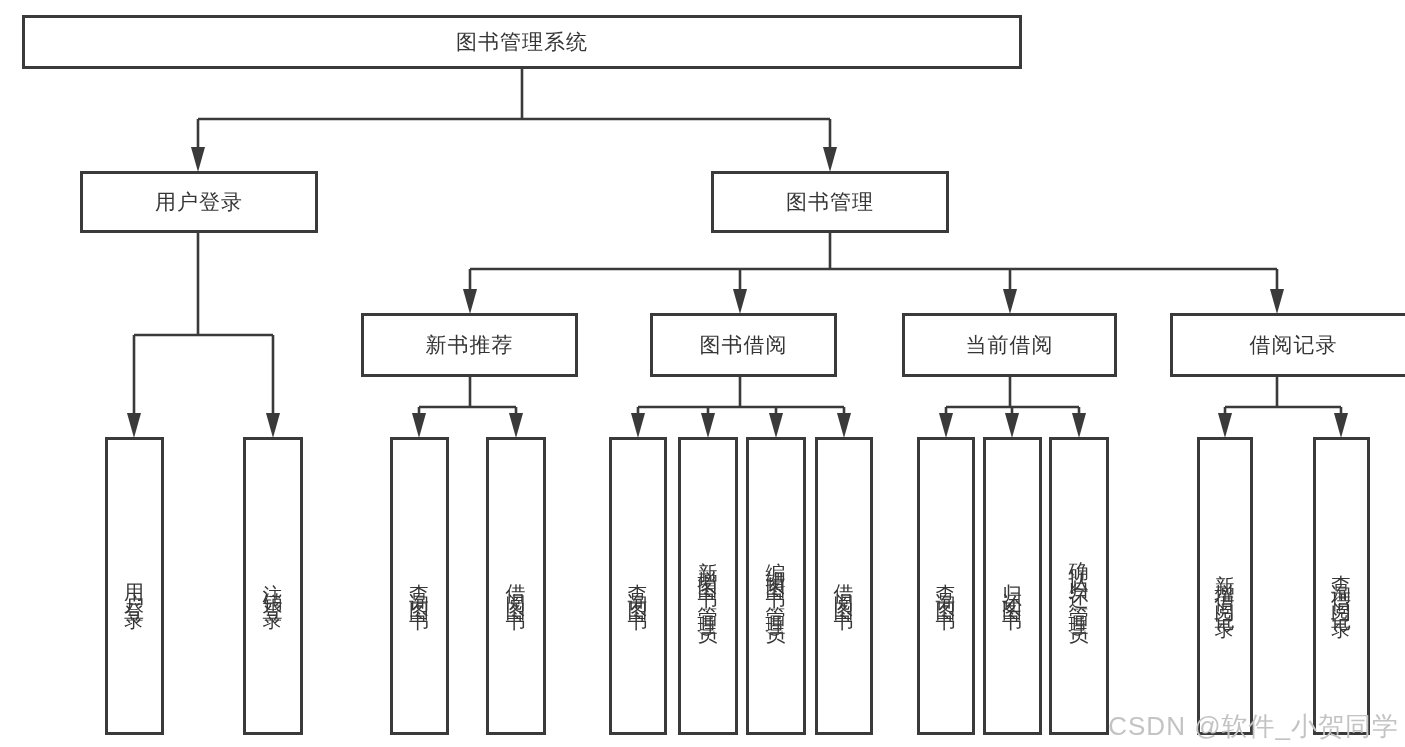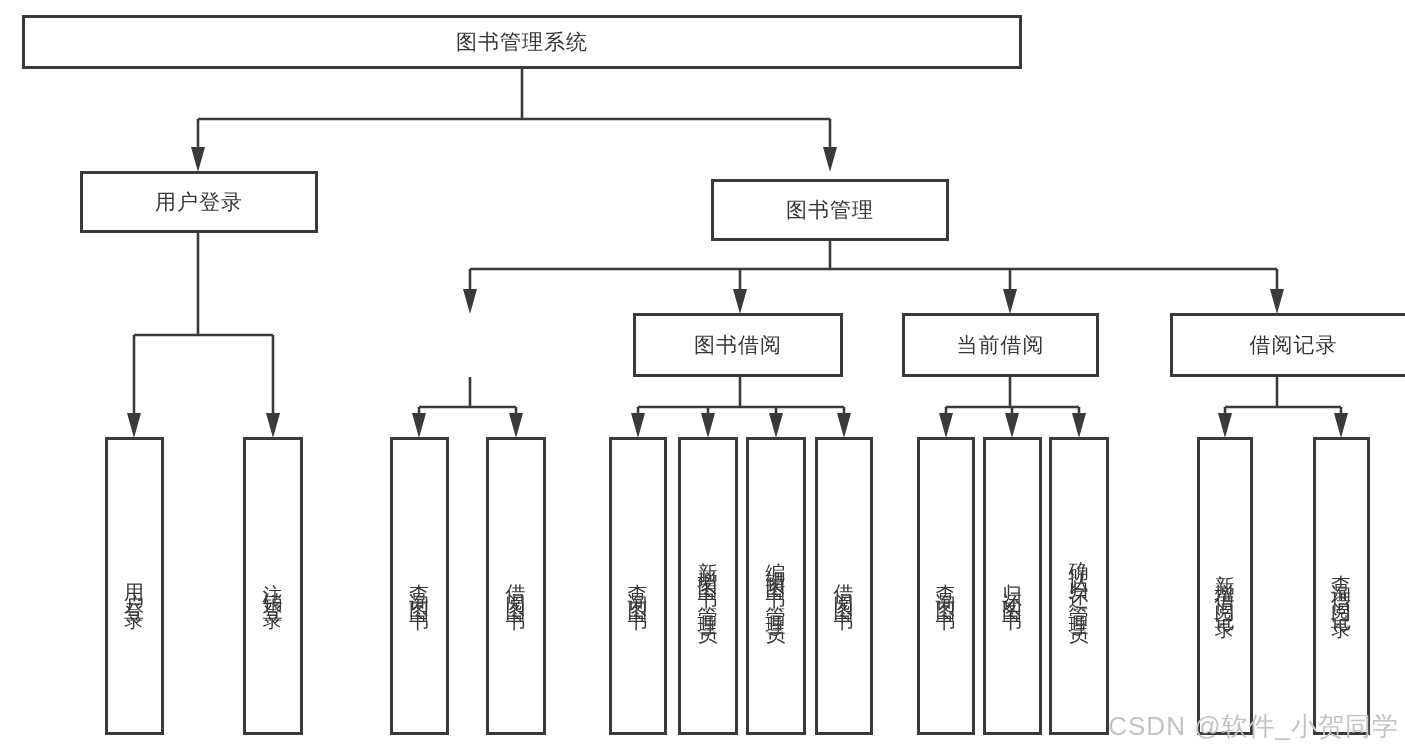--- a/index.html
+++ b/index.html
@@ -94,24 +94,25 @@
       <polygon points="1005,413 1019,413 1012,438"></polygon>
       <polygon points="1072,413 1086,413 1079,438"></polygon>
       <polygon points="1218,413 1232,413 1225,438"></polygon>
       <polygon points="1334,413 1348,413 1341,438"></polygon>
     </g>
   </svg>
 
   <div class="node h-node root-node">图书管理系统</div>
 
   <div class="node h-node l2-node" style="left:80px; width:238px;">用户登录</div>
-  <div class="node h-node l2-node" style="left:711px; width:238px;margin-top:8px;">图书管理</div>
+  <div class="node h-node l2-node" style="left:711px; width:238px;">图书管理</div>
 
-  <div class="node h-node l3-node" style="left:633px; width:210px;">图书借阅</div>
-  <div class="node h-node l3-node" style="left:902px; width:197px;">当前借阅</div>
+  <div class="node h-node l3-node" style="left:361px; width:217px;">新书推荐</div>
+  <div class="node h-node l3-node" style="left:650px; width:187px;">图书借阅</div>
+  <div class="node h-node l3-node" style="left:902px; width:215px;">当前借阅</div>
   <div class="node h-node l3-node" style="left:1170px; width:247px;">借阅记录</div>
 
   <div class="node leaf-node" style="left:105px; width:59px;">用户登录</div>
   <div class="node leaf-node" style="left:243px; width:60px;">注销登录</div>
 
   <div class="node leaf-node" style="left:390px; width:59px;">查询图书</div>
   <div class="node leaf-node" style="left:486px; width:60px;">借阅图书</div>
 
   <div class="node leaf-node" style="left:609px; width:58px;">查询图书</div>
   <div class="node leaf-node" style="left:678px; width:60px;">新增图书（管理员）</div>

